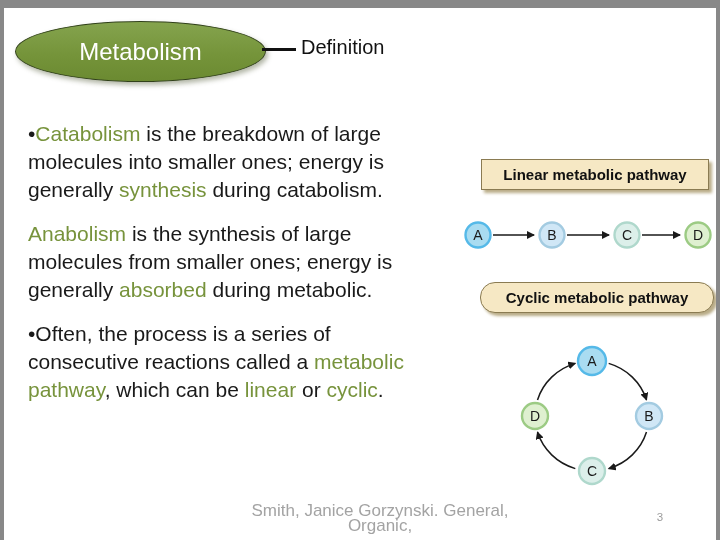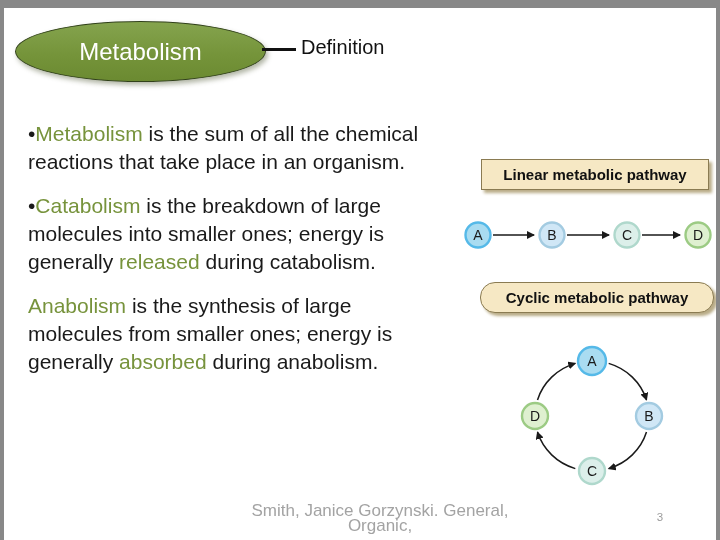--- a/index.html
+++ b/index.html
@@ -73,28 +73,29 @@
 
 <div class="slide">
 
   <div class="title-ellipse">
     <span>Metabolism</span>
   </div>
   <div class="title-connector"></div>
   <div class="definition-label">Definition</div>
 
   <div class="body-text" id="body-text">
-      <p><span>•</span><span class="accent">Metabolism</span><span> is the sum of all the chemical
-reactions that take place in an organism.</span></p>
       <p><span>•</span><span class="accent">Catabolism</span><span> is the breakdown of large
 molecules into smaller ones; energy is
-generally </span><span class="accent">released</span><span> during catabolism.</span></p>
+generally </span><span class="accent">synthesis</span><span> during catabolism.</span></p>
       <p><span class="accent">Anabolism</span><span> is the synthesis of large
 molecules from smaller ones; energy is
-generally </span><span class="accent">absorbed</span><span> during anabolism.</span></p>
+generally </span><span class="accent">absorbed</span><span> during metabolic.</span></p>
+      <p><span>•Often, the process is a series of
+consecutive reactions called a </span><span class="accent">metabolic
+pathway</span><span>, which can be </span><span class="accent">linear</span><span> or </span><span class="accent">cyclic</span><span>.</span></p>
     </div>
 
   <div class="label-box label-linear">
     <span>Linear metabolic pathway</span>
   </div>
   <svg class="svg-linear" width="260" height="54" viewBox="0 0 260 54">
     <defs>
       <marker id="arrowL" markerUnits="userSpaceOnUse" markerWidth="9" markerHeight="8" refX="7" refY="4" orient="auto">
         <path d="M0,0 L8,4 L0,8 Z" fill="#1A1A1A"></path>
       </marker>

